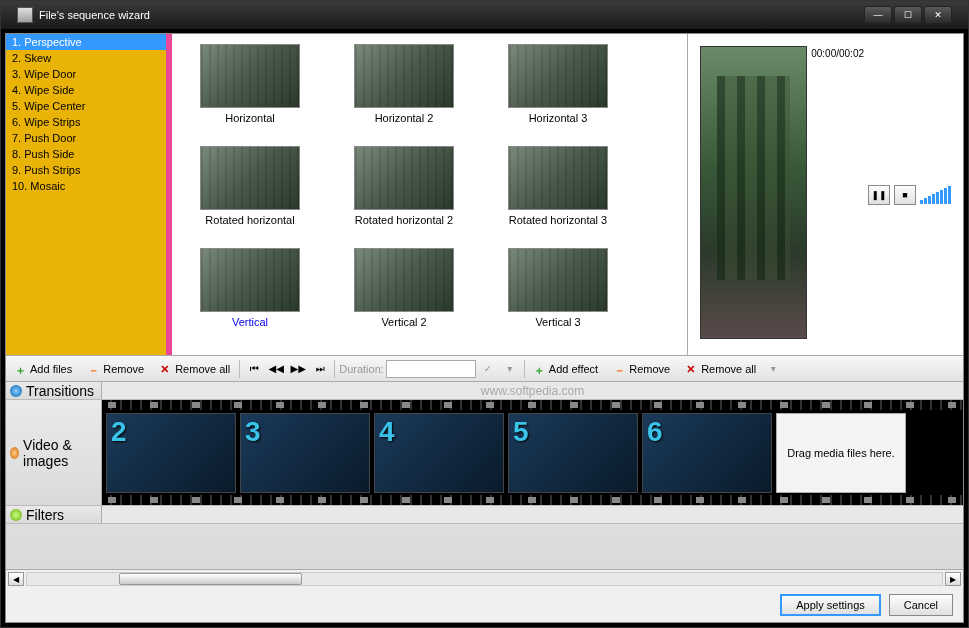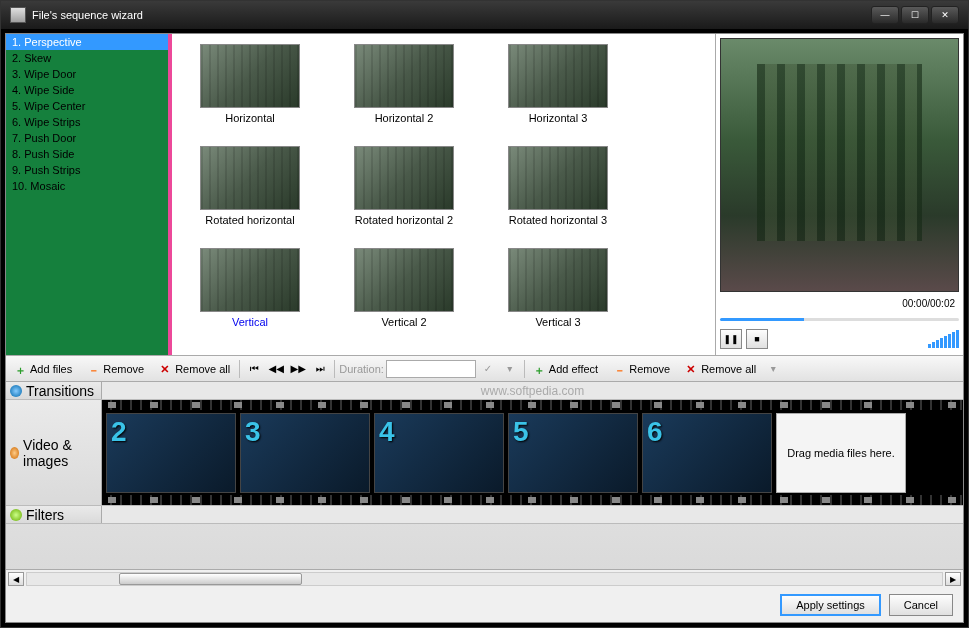--- a/index.html
+++ b/index.html
@@ -1,39 +1,39 @@
 <!DOCTYPE html>
 <html><head>
 <meta charset="utf-8">
 <style>
 * { box-sizing: border-box; margin: 0; padding: 0; }
 body { font-family: "Segoe UI", Tahoma, sans-serif; font-size: 11px; background: #000; width: 969px; height: 628px; overflow: hidden; }
 .window { width: 969px; height: 628px; background: #000; border: 1px solid #333; display: flex; flex-direction: column; }
-.titlebar { height: 28px; background: linear-gradient(#3a3a3a, #1a1a1a); display: flex; align-items: center; padding: 0 9px; color: #fff; }
+.titlebar { height: 28px; background: linear-gradient(#3a3a3a, #1a1a1a); display: flex; align-items: center; padding: 0 16px; color: #fff; }
 .titlebar .app-icon { width: 16px; height: 16px; background: linear-gradient(#e0e0e0, #a0a0a0); border: 1px solid #555; margin-right: 6px; }
 .titlebar .title { flex: 1; }
 .titlebar .winbtns { display: flex; gap: 2px; }
 .titlebar .winbtn { width: 28px; height: 18px; background: linear-gradient(#5a5a5a, #2a2a2a); border: 1px solid #222; border-radius: 3px; display: flex; align-items: center; justify-content: center; color: #fff; font-size: 9px; cursor: pointer; }
 .titlebar .winbtn.close { background: linear-gradient(#5a5a5a, #2a2a2a); }
 
 .content { flex: 1; background: #fff; margin: 4px; display: flex; flex-direction: column; border: 1px solid #888; }
 
 .top-row { display: flex; height: 322px; border-bottom: 1px solid #aaa; }
-.effect-list { width: 166px; border-right: 4px solid #ec4899; background: #15803d; overflow: auto; }
+.effect-list { width: 166px; border-right: 6px solid #ec4899; background: #eab308; overflow: auto; }
 .effect-list .item { padding: 2px 6px; cursor: pointer; }
 .effect-list .item.selected { background: #3399ff; color: #fff; }
 
 .thumb-pane { flex: 1; background: #fff; overflow-y: auto; position: relative; padding: 4px; }
 .thumb-grid { display: flex; flex-wrap: wrap; gap: 22px 18px; padding: 6px; }
 .thumb-item { width: 136px; text-align: center; cursor: pointer; }
 .thumb-item .pic { width: 100px; height: 64px; margin: 0 auto 4px; background: linear-gradient(135deg, #7a8a7a 0%, #4a5a4a 50%, #2a3a2a 100%); border: 1px solid #888; position: relative; overflow: hidden; }
 .thumb-item .pic::before { content: ''; position: absolute; inset: 0; background: repeating-linear-gradient(90deg, rgba(0,0,0,0.3) 0 2px, transparent 2px 8px); opacity: 0.4; }
 .thumb-item.sel .label { color: #0000ee; }
 
-.preview-pane { width: 248px; border-left: 1px solid #aaa; background: #fff; display: flex; flex-direction: column; padding: 4px; }
+.preview-pane { width: 276px; border-left: 1px solid #aaa; background: #fff; display: flex; flex-direction: row; padding: 12px; }
 .preview-img { flex: 1; border: 1px solid #333; background: linear-gradient(180deg, #6a8a6a 0%, #3a5a3a 40%, #2a3a2a 70%, #5a4a4a 100%); margin-bottom: 4px; position: relative; }
 .preview-img::after { content: ''; position: absolute; left: 15%; right: 15%; top: 10%; bottom: 20%; background: repeating-linear-gradient(90deg, rgba(20,40,20,0.6) 0 8px, rgba(60,80,50,0.4) 8px 20px); }
 .seekbar { height: 12px; position: relative; margin: 2px 0; }
 .seekbar .track { position: absolute; top: 5px; left: 0; right: 0; height: 3px; background: linear-gradient(to right, #3399ff 0%, #3399ff 35%, #ddd 35%, #ddd 100%); border-radius: 2px; }
 .timecode { text-align: right; font-size: 10px; padding: 2px 4px; }
 .playctrl { display: flex; align-items: center; gap: 4px; padding: 2px 0; }
 .playctrl button { width: 22px; height: 20px; border: 1px solid #888; background: linear-gradient(#fdfdfd, #e0e0e0); cursor: pointer; font-size: 9px; }
 .volbars { margin-left: auto; display: flex; gap: 1px; align-items: flex-end; }
 .volbars span { width: 3px; background: #3399ff; }
 

